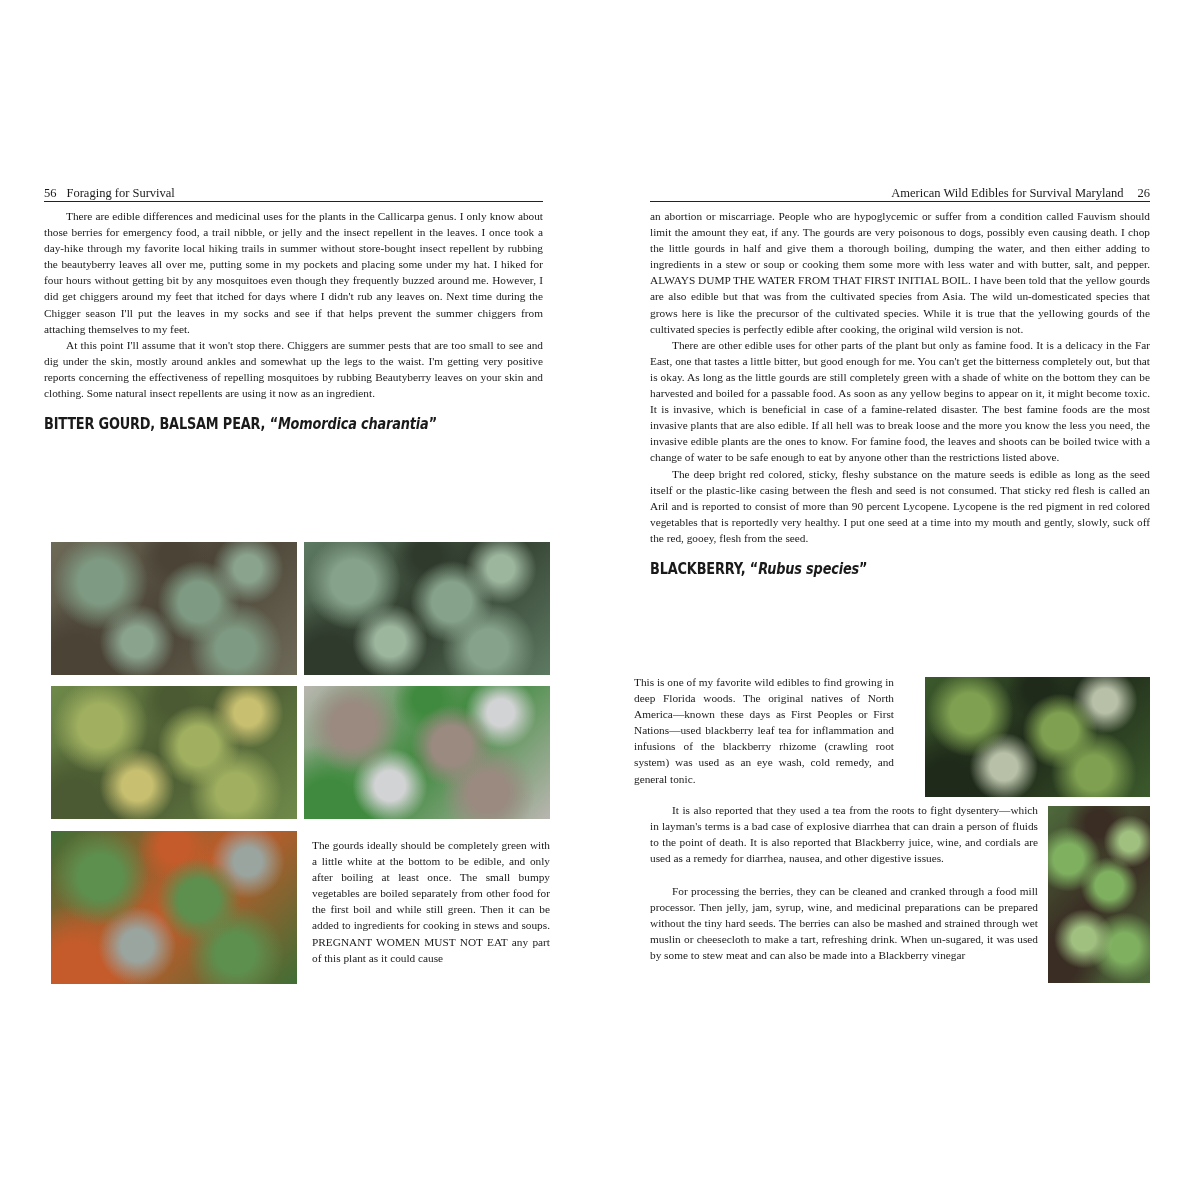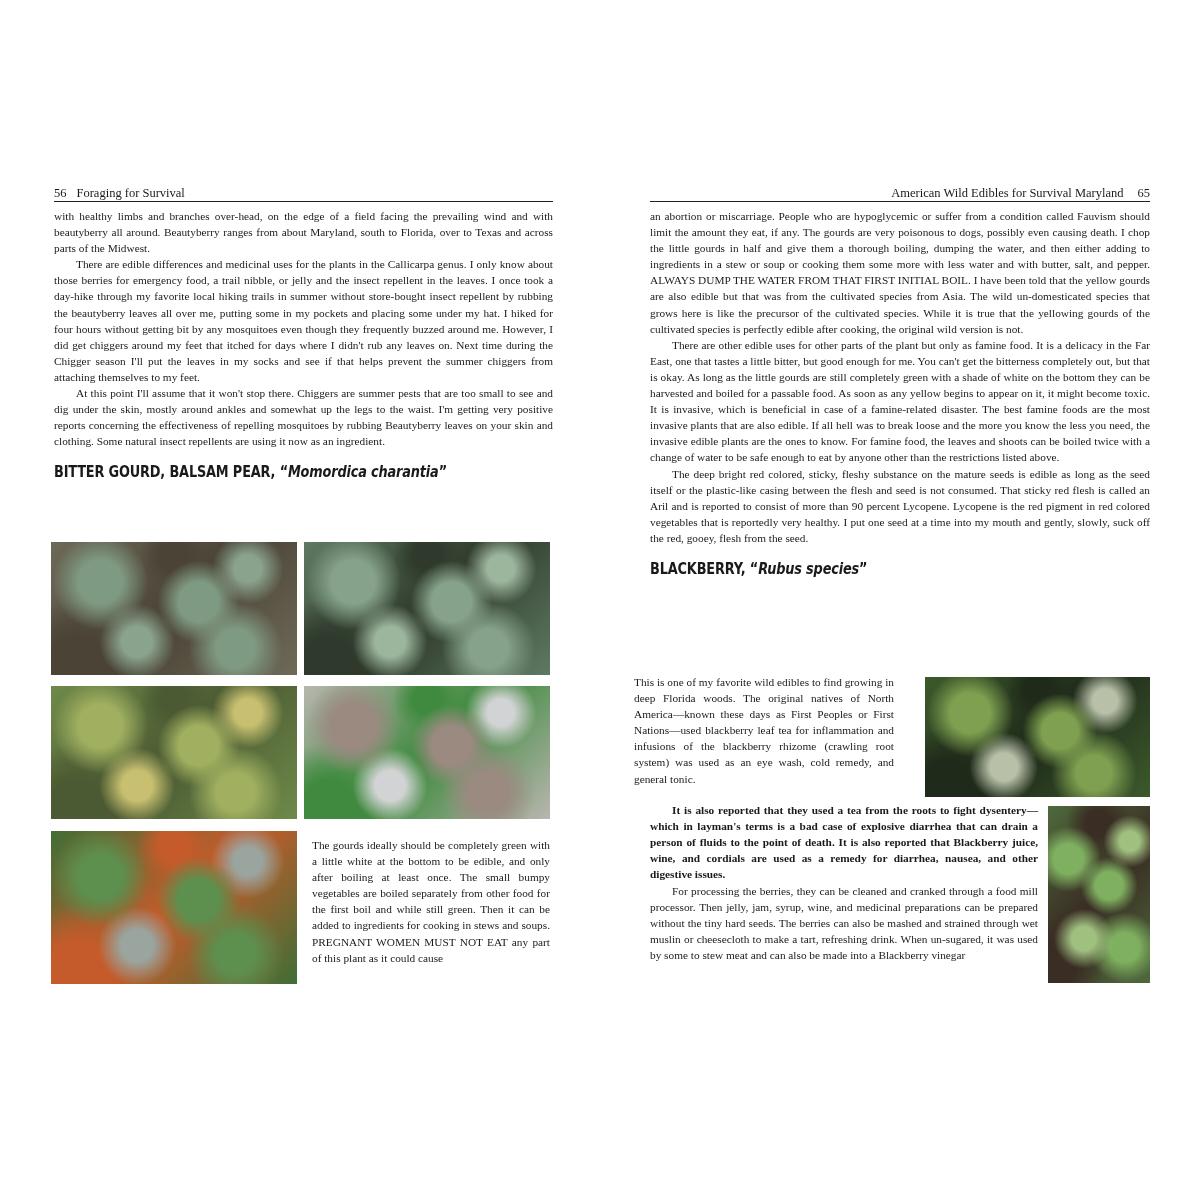--- a/index.html
+++ b/index.html
@@ -1,19 +1,19 @@
 <!DOCTYPE html>
 <html><head>
 <meta charset="utf-8">
 <style>
   html, body { margin:0; padding:0; background:#ffffff; }
   body { width:1200px; height:1200px; position:relative; overflow:hidden;
          font-family:"Liberation Serif", "DejaVu Serif", serif; color:#1a1a1a; }
   .page { position:absolute; top:186px; }
-  .page.left { left:54px; width:499px; }
+  .page.left { left:44px; width:499px; }
   .page.right { left:650px; width:500px; }
   .runhead { font-size:12.5px; line-height:14px; border-bottom:1.5px solid #222;
              padding-bottom:1px; white-space:nowrap; }
   .runhead.right-h { text-align:right; }
   .runhead .num { margin-right:10px; }
   .runhead.right-h .num { margin-left:14px; margin-right:0; }
   .txt { font-size:11.3px; line-height:16.1px; text-align:justify; margin:0; hyphens:auto; }
   .txt.indent { text-indent:22px; }
   .body { margin-top:6px; }
   .heading { font-family:"DejaVu Sans", sans-serif; font-weight:bold; font-size:15px;
@@ -23,49 +23,48 @@
   .abs { position:absolute; }
 </style>
 </head>
 <body>
 
 <div class="page left">
   <div class="runhead">
     <span class="num">56</span><span>Foraging for Survival</span>
   </div>
   <div class="body">
-    <p class="txt">with healthy limbs and branches over-head, on the edge of a field facing the prevailing wind and with beautyberry all around. Beautyberry ranges from about Maryland, south to Florida, over to Texas and across parts of the Midwest.</p>
     <p class="txt indent">There are edible differences and medicinal uses for the plants in the Callicarpa genus. I only know about those berries for emergency food, a trail nibble, or jelly and the insect repellent in the leaves. I once took a day-hike through my favorite local hiking trails in summer without store-bought insect repellent by rubbing the beautyberry leaves all over me, putting some in my pockets and placing some under my hat. I hiked for four hours without getting bit by any mosquitoes even though they frequently buzzed around me. However, I did get chiggers around my feet that itched for days where I didn't rub any leaves on. Next time during the Chigger season I'll put the leaves in my socks and see if that helps prevent the summer chiggers from attaching themselves to my feet.</p>
     <p class="txt indent">At this point I'll assume that it won't stop there. Chiggers are summer pests that are too small to see and dig under the skin, mostly around ankles and somewhat up the legs to the waist. I'm getting very positive reports concerning the effectiveness of repelling mosquitoes by rubbing Beautyberry leaves on your skin and clothing. Some natural insect repellents are using it now as an ingredient.</p>
   </div>
   <div class="heading"><span>BITTER GOURD, BALSAM PEAR, “</span><i>Momordica charantia</i><span>”</span></div>
 </div>
 
 <div id="left-photos">
     <div class="photo" style="left: 51px; top: 542px; width: 246px; height: 133px; background: radial-gradient(circle at 20% 30%, rgb(127, 154, 130) 0px, rgb(127, 154, 130) 10%, transparent 22%), radial-gradient(circle at 60% 45%, rgb(127, 154, 130) 0px, rgb(127, 154, 130) 12%, transparent 25%), radial-gradient(circle at 80% 20%, rgb(138, 163, 141) 0px, rgb(138, 163, 141) 6%, transparent 16%), radial-gradient(circle at 35% 75%, rgb(138, 163, 141) 0px, rgb(138, 163, 141) 8%, transparent 20%), radial-gradient(circle at 75% 80%, rgb(127, 154, 130) 0px, rgb(127, 154, 130) 9%, transparent 22%), radial-gradient(circle at 10% 90%, rgb(74, 67, 54) 0px, rgb(74, 67, 54) 10%, transparent 25%), radial-gradient(circle at 50% 10%, rgb(74, 67, 54) 0px, rgb(74, 67, 54) 8%, transparent 20%), linear-gradient(135deg, rgb(110, 106, 88), rgb(74, 67, 54) 50%, rgb(110, 106, 88));"></div>
     <div class="photo" style="left: 304px; top: 542px; width: 246px; height: 133px; background: radial-gradient(circle at 20% 30%, rgb(134, 162, 138) 0px, rgb(134, 162, 138) 10%, transparent 22%), radial-gradient(circle at 60% 45%, rgb(134, 162, 138) 0px, rgb(134, 162, 138) 12%, transparent 25%), radial-gradient(circle at 80% 20%, rgb(156, 181, 157) 0px, rgb(156, 181, 157) 6%, transparent 16%), radial-gradient(circle at 35% 75%, rgb(156, 181, 157) 0px, rgb(156, 181, 157) 8%, transparent 20%), radial-gradient(circle at 75% 80%, rgb(134, 162, 138) 0px, rgb(134, 162, 138) 9%, transparent 22%), radial-gradient(circle at 10% 90%, rgb(47, 58, 44) 0px, rgb(47, 58, 44) 10%, transparent 25%), radial-gradient(circle at 50% 10%, rgb(47, 58, 44) 0px, rgb(47, 58, 44) 8%, transparent 20%), linear-gradient(135deg, rgb(94, 122, 98), rgb(47, 58, 44) 50%, rgb(94, 122, 98));"></div>
     <div class="photo" style="left: 51px; top: 686px; width: 246px; height: 133px; background: radial-gradient(circle at 20% 30%, rgb(160, 176, 96) 0px, rgb(160, 176, 96) 10%, transparent 22%), radial-gradient(circle at 60% 45%, rgb(160, 176, 96) 0px, rgb(160, 176, 96) 12%, transparent 25%), radial-gradient(circle at 80% 20%, rgb(200, 192, 112) 0px, rgb(200, 192, 112) 6%, transparent 16%), radial-gradient(circle at 35% 75%, rgb(200, 192, 112) 0px, rgb(200, 192, 112) 8%, transparent 20%), radial-gradient(circle at 75% 80%, rgb(160, 176, 96) 0px, rgb(160, 176, 96) 9%, transparent 22%), radial-gradient(circle at 10% 90%, rgb(75, 90, 50) 0px, rgb(75, 90, 50) 10%, transparent 25%), radial-gradient(circle at 50% 10%, rgb(75, 90, 50) 0px, rgb(75, 90, 50) 8%, transparent 20%), linear-gradient(135deg, rgb(111, 138, 74), rgb(75, 90, 50) 50%, rgb(111, 138, 74));"></div>
     <div class="photo" style="left: 304px; top: 686px; width: 246px; height: 133px; background: radial-gradient(circle at 20% 30%, rgb(154, 138, 128) 0px, rgb(154, 138, 128) 10%, transparent 22%), radial-gradient(circle at 60% 45%, rgb(154, 138, 128) 0px, rgb(154, 138, 128) 12%, transparent 25%), radial-gradient(circle at 80% 20%, rgb(210, 211, 212) 0px, rgb(210, 211, 212) 6%, transparent 16%), radial-gradient(circle at 35% 75%, rgb(210, 211, 212) 0px, rgb(210, 211, 212) 8%, transparent 20%), radial-gradient(circle at 75% 80%, rgb(154, 138, 128) 0px, rgb(154, 138, 128) 9%, transparent 22%), radial-gradient(circle at 10% 90%, rgb(63, 138, 62) 0px, rgb(63, 138, 62) 10%, transparent 25%), radial-gradient(circle at 50% 10%, rgb(63, 138, 62) 0px, rgb(63, 138, 62) 8%, transparent 20%), linear-gradient(135deg, rgb(185, 182, 176), rgb(63, 138, 62) 50%, rgb(185, 182, 176));"></div>
     <div class="photo" style="left: 51px; top: 831px; width: 246px; height: 153px; background: radial-gradient(circle at 20% 30%, rgb(93, 143, 78) 0px, rgb(93, 143, 78) 10%, transparent 22%), radial-gradient(circle at 60% 45%, rgb(93, 143, 78) 0px, rgb(93, 143, 78) 12%, transparent 25%), radial-gradient(circle at 80% 20%, rgb(154, 165, 160) 0px, rgb(154, 165, 160) 6%, transparent 16%), radial-gradient(circle at 35% 75%, rgb(154, 165, 160) 0px, rgb(154, 165, 160) 8%, transparent 20%), radial-gradient(circle at 75% 80%, rgb(93, 143, 78) 0px, rgb(93, 143, 78) 9%, transparent 22%), radial-gradient(circle at 10% 90%, rgb(197, 91, 42) 0px, rgb(197, 91, 42) 10%, transparent 25%), radial-gradient(circle at 50% 10%, rgb(197, 91, 42) 0px, rgb(197, 91, 42) 8%, transparent 20%), linear-gradient(135deg, rgb(63, 110, 54), rgb(197, 91, 42) 50%, rgb(63, 110, 54));"></div>
   </div>
 
 <p class="txt abs" style="left:312px; top:837px; width:238px;">The gourds ideally should be completely green with a little white at the bottom to be edible, and only after boiling at least once. The small bumpy vegetables are boiled separately from other food for the first boil and while still green. Then it can be added to ingredients for cooking in stews and soups. PREGNANT WOMEN MUST NOT EAT any part of this plant as it could cause</p>
 
 <div class="page right">
   <div class="runhead right-h">
-    <span>American Wild Edibles for Survival Maryland</span><span class="num">65</span>
+    <span>American Wild Edibles for Survival Maryland</span><span class="num">26</span>
   </div>
   <div class="body">
     <p class="txt">an abortion or miscarriage. People who are hypoglycemic or suffer from a condition called Fauvism should limit the amount they eat, if any. The gourds are very poisonous to dogs, possibly even causing death. I chop the little gourds in half and give them a thorough boiling, dumping the water, and then either adding to ingredients in a stew or soup or cooking them some more with less water and with butter, salt, and pepper. ALWAYS DUMP THE WATER FROM THAT FIRST INITIAL BOIL. I have been told that the yellow gourds are also edible but that was from the cultivated species from Asia. The wild un-domesticated species that grows here is like the precursor of the cultivated species. While it is true that the yellowing gourds of the cultivated species is perfectly edible after cooking, the original wild version is not.</p>
     <p class="txt indent">There are other edible uses for other parts of the plant but only as famine food. It is a delicacy in the Far East, one that tastes a little bitter, but good enough for me. You can't get the bitterness completely out, but that is okay. As long as the little gourds are still completely green with a shade of white on the bottom they can be harvested and boiled for a passable food. As soon as any yellow begins to appear on it, it might become toxic. It is invasive, which is beneficial in case of a famine-related disaster. The best famine foods are the most invasive plants that are also edible. If all hell was to break loose and the more you know the less you need, the invasive edible plants are the ones to know. For famine food, the leaves and shoots can be boiled twice with a change of water to be safe enough to eat by anyone other than the restrictions listed above.</p>
     <p class="txt indent">The deep bright red colored, sticky, fleshy substance on the mature seeds is edible as long as the seed itself or the plastic-like casing between the flesh and seed is not consumed. That sticky red flesh is called an Aril and is reported to consist of more than 90 percent Lycopene. Lycopene is the red pigment in red colored vegetables that is reportedly very healthy. I put one seed at a time into my mouth and gently, slowly, suck off the red, gooey, flesh from the seed.</p>
   </div>
   <div class="heading" style="margin-top:14px;"><span>BLACKBERRY, “</span><i>Rubus species</i><span>”</span></div>
 </div>
 
 <p class="txt abs" style="left:634px; top:674px; width:260px;">This is one of my favorite wild edibles to find growing in deep Florida woods. The original natives of North America—known these days as First Peoples or First Nations—used blackberry leaf tea for inflammation and infusions of the blackberry rhizome (crawling root system) was used as an eye wash, cold remedy, and general tonic.</p>
-<p class="txt abs indent" style="left:650px; top:802px; width:388px;font-weight:bold;">It is also reported that they used a tea from the roots to fight dysentery—which in layman's terms is a bad case of explosive diarrhea that can drain a person of fluids to the point of death. It is also reported that Blackberry juice, wine, and cordials are used as a remedy for diarrhea, nausea, and other digestive issues.</p>
+<p class="txt abs indent" style="left:650px; top:802px; width:388px;">It is also reported that they used a tea from the roots to fight dysentery—which in layman's terms is a bad case of explosive diarrhea that can drain a person of fluids to the point of death. It is also reported that Blackberry juice, wine, and cordials are used as a remedy for diarrhea, nausea, and other digestive issues.</p>
 <p class="txt abs indent" style="left:650px; top:883px; width:388px;">For processing the berries, they can be cleaned and cranked through a food mill processor. Then jelly, jam, syrup, wine, and medicinal preparations can be prepared without the tiny hard seeds. The berries can also be mashed and strained through wet muslin or cheesecloth to make a tart, refreshing drink. When un-sugared, it was used by some to stew meat and can also be made into a Blackberry vinegar</p>
 
 <div id="right-photos">
     <div class="photo" style="left: 925px; top: 677px; width: 225px; height: 120px; background: radial-gradient(circle at 20% 30%, rgb(127, 160, 80) 0px, rgb(127, 160, 80) 10%, transparent 22%), radial-gradient(circle at 60% 45%, rgb(127, 160, 80) 0px, rgb(127, 160, 80) 12%, transparent 25%), radial-gradient(circle at 80% 20%, rgb(184, 192, 168) 0px, rgb(184, 192, 168) 6%, transparent 16%), radial-gradient(circle at 35% 75%, rgb(184, 192, 168) 0px, rgb(184, 192, 168) 8%, transparent 20%), radial-gradient(circle at 75% 80%, rgb(127, 160, 80) 0px, rgb(127, 160, 80) 9%, transparent 22%), radial-gradient(circle at 10% 90%, rgb(31, 42, 26) 0px, rgb(31, 42, 26) 10%, transparent 25%), radial-gradient(circle at 50% 10%, rgb(31, 42, 26) 0px, rgb(31, 42, 26) 8%, transparent 20%), linear-gradient(135deg, rgb(60, 90, 44), rgb(31, 42, 26) 50%, rgb(60, 90, 44));"></div>
     <div class="photo" style="left: 1048px; top: 806px; width: 102px; height: 177px; background: radial-gradient(circle at 20% 30%, rgb(127, 176, 96) 0px, rgb(127, 176, 96) 10%, transparent 22%), radial-gradient(circle at 60% 45%, rgb(127, 176, 96) 0px, rgb(127, 176, 96) 12%, transparent 25%), radial-gradient(circle at 80% 20%, rgb(160, 192, 128) 0px, rgb(160, 192, 128) 6%, transparent 16%), radial-gradient(circle at 35% 75%, rgb(160, 192, 128) 0px, rgb(160, 192, 128) 8%, transparent 20%), radial-gradient(circle at 75% 80%, rgb(127, 176, 96) 0px, rgb(127, 176, 96) 9%, transparent 22%), radial-gradient(circle at 10% 90%, rgb(58, 46, 36) 0px, rgb(58, 46, 36) 10%, transparent 25%), radial-gradient(circle at 50% 10%, rgb(58, 46, 36) 0px, rgb(58, 46, 36) 8%, transparent 20%), linear-gradient(135deg, rgb(78, 106, 60), rgb(58, 46, 36) 50%, rgb(78, 106, 60));"></div>
   </div>
 
 </body></html>

